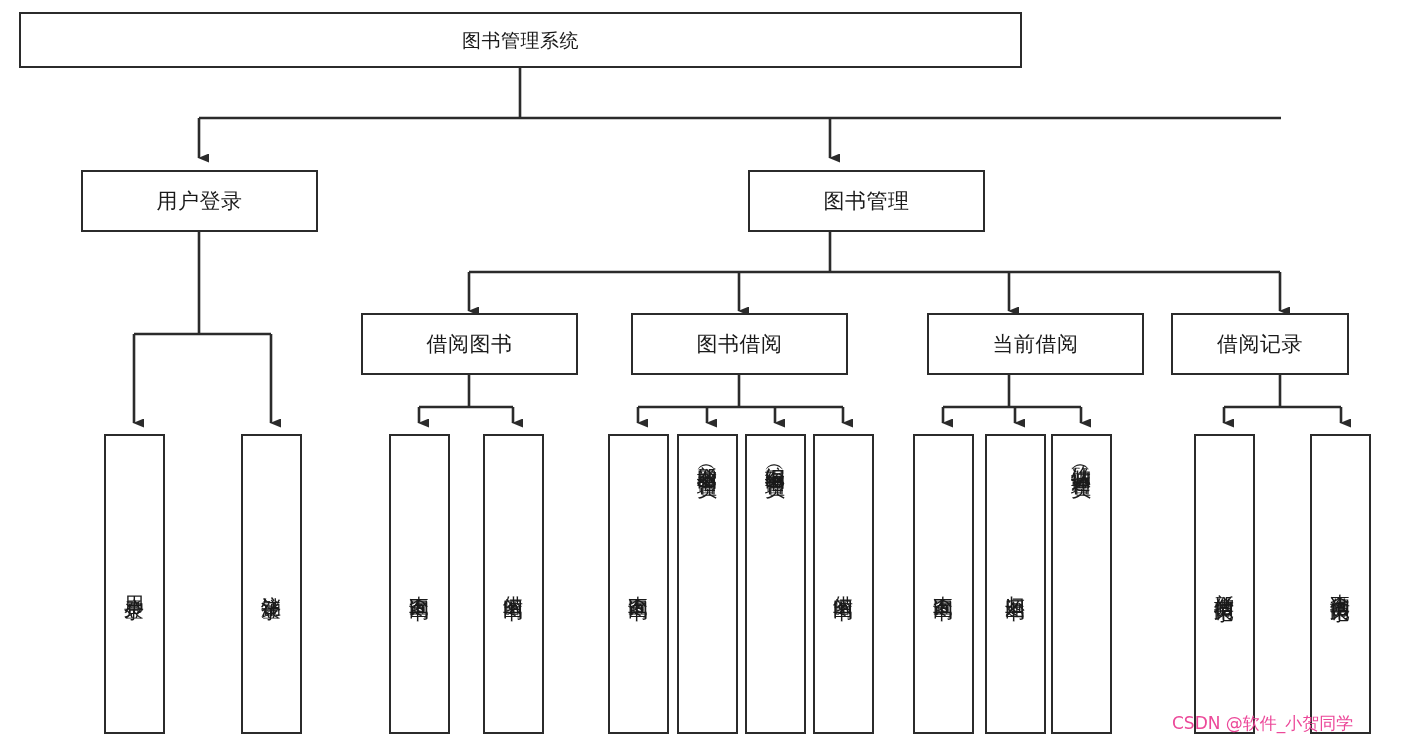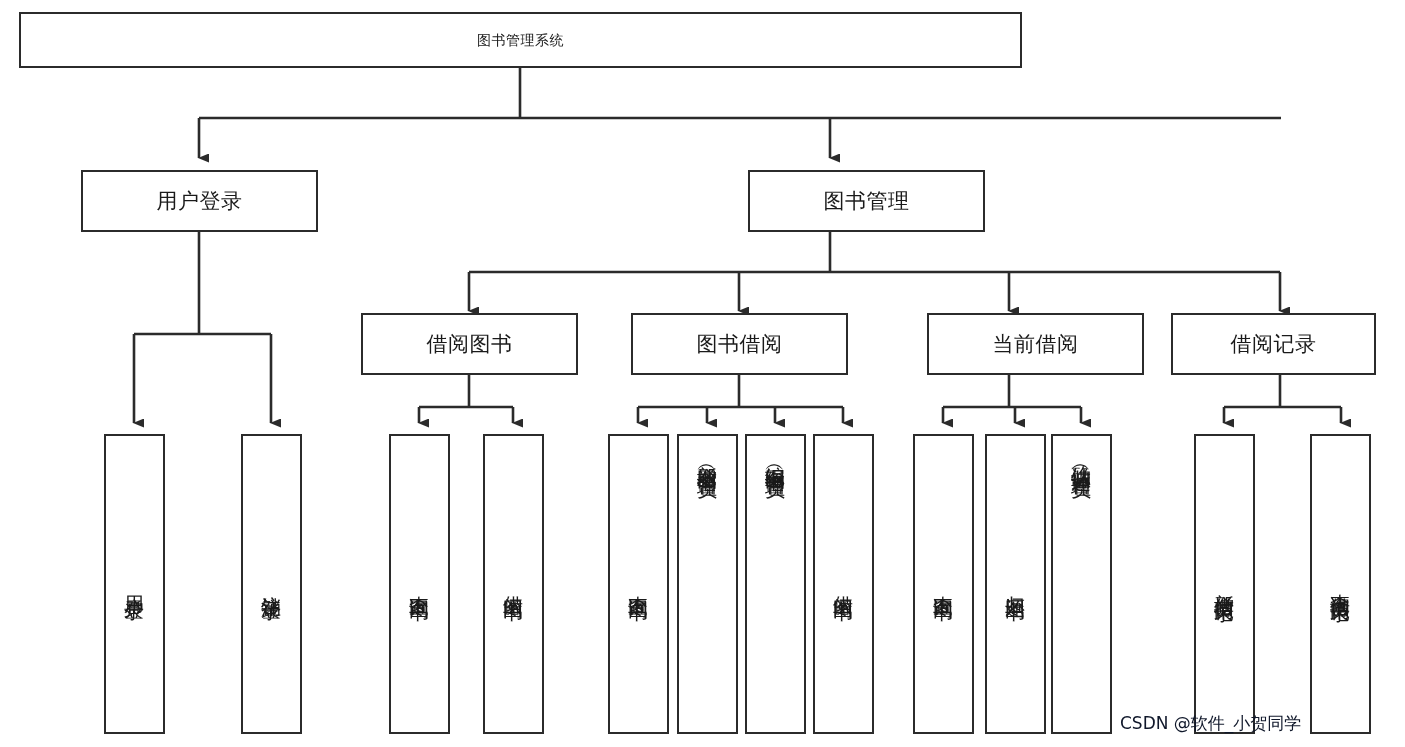--- a/index.html
+++ b/index.html
@@ -38,45 +38,45 @@
     display: block;
     text-align: center;
     line-height: 1.18;
     white-space: pre;
   }
   .node-h .node-label {
     font-size: 21px;
     letter-spacing: 0.5px;
   }
   .node-root .node-label {
-    font-size: 14px;
+    font-size: 19px;
     letter-spacing: 0.5px;
   }
   .node-v {
     padding-top: 14px;
     align-items: flex-start;
   }
   .node-v .node-label {
     writing-mode: vertical-rl;
     text-orientation: upright;
     font-size: 20px;
     line-height: 1.0;
     letter-spacing: 2px;
     white-space: nowrap;
   }
   .node-v.shift-mid {
     align-items: center;
     padding-top: 0;
   }
   #watermark {
     position: absolute;
-    left: 1120px;
+    left: 1172px;
     top: 712px;
     font-size: 17px;
-    color: #0f172a;
+    color: #ec4899;
     white-space: nowrap;
     font-family: "DejaVu Sans", "Liberation Sans", sans-serif;
   }
 </style>
 </head>
 <body>
 
 <div id="diagram-root">
 
   <svg id="edges-layer" viewBox="0 0 1405 747" width="1405" height="747" xmlns="http://www.w3.org/2000/svg">
@@ -142,21 +142,21 @@
 
   <div class="node node-h" style="left:361px; top:313px; width:217px; height:62px;">
     <span class="node-label">借阅图书</span>
   </div>
   <div class="node node-h" style="left:631px; top:313px; width:217px; height:62px;">
     <span class="node-label">图书借阅</span>
   </div>
   <div class="node node-h" style="left:901px; top:313px; width:217px; height:62px;margin-left:26px;">
     <span class="node-label">当前借阅</span>
   </div>
-  <div class="node node-h" style="left:1171px; top:313px; width:205px; height:62px;align-items:center;">
+  <div class="node node-h" style="left:1171px; top:313px; width:178px; height:62px;align-items:center;">
     <span class="node-label">借阅记录</span>
   </div>
 
   <div class="node node-v shift-mid" style="left:104px; top:434px; width:61px; height:300px;">
     <span class="node-label">用户登录</span>
   </div>
   <div class="node node-v shift-mid" style="left:241px; top:434px; width:61px; height:300px;">
     <span class="node-label">注销登录</span>
   </div>
 

